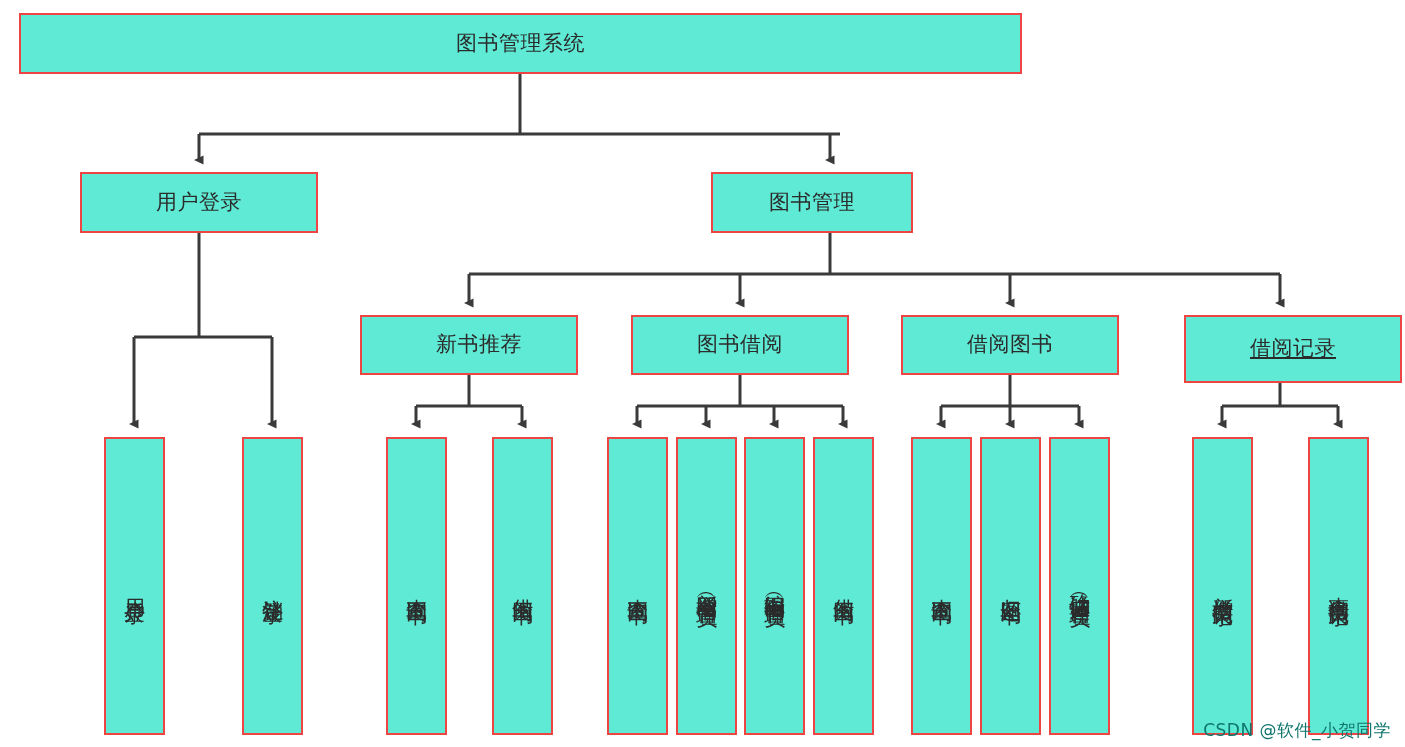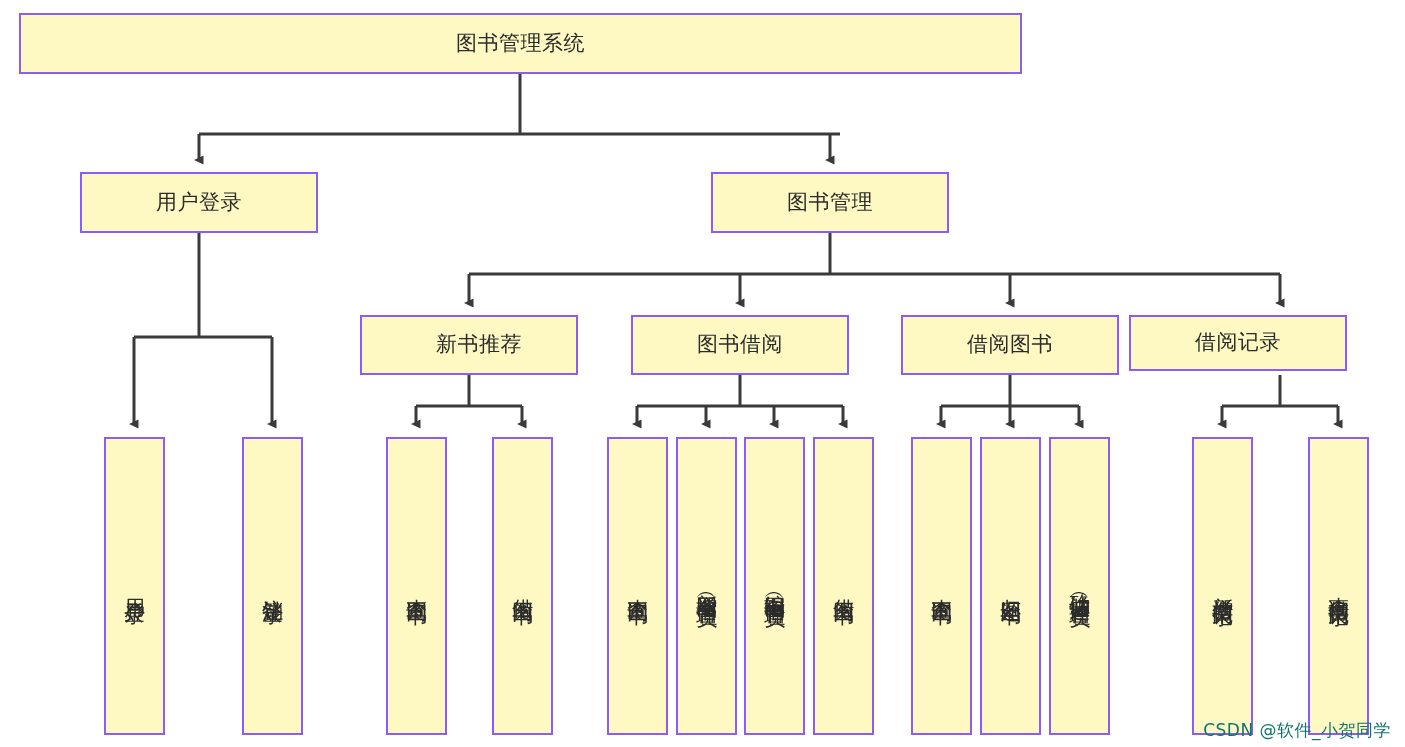--- a/index.html
+++ b/index.html
@@ -20,22 +20,22 @@
   #svg-layer {
     position: absolute;
     left: 0;
     top: 0;
     width: 1405px;
     height: 747px;
   }
   .node {
     position: absolute;
     box-sizing: border-box;
-    background: #fef9c3;
-    border: 2px solid #8b5cf6;
+    background: #5eead4;
+    border: 2px solid #ef4444;
     display: flex;
     align-items: center;
     justify-content: center;
     color: #2b2b2b;
     z-index: 2;
   }
   .node.horiz {
     font-size: 21px;
     letter-spacing: 0.5px;
     line-height: 1.2;
@@ -126,34 +126,34 @@
     </g>
   </svg>
 
   <div class="node horiz" style="left:19px; top:13px; width:1003px; height:61px;">
     <span class="htxt">图书管理系统</span>
   </div>
 
   <div class="node horiz" style="left:80px; top:172px; width:238px; height:61px;">
     <span class="htxt">用户登录</span>
   </div>
-  <div class="node horiz" style="left:711px; top:172px; width:238px; height:61px;">
+  <div class="node horiz" style="left:711px; top:172px; width:202px; height:61px;">
     <span class="htxt">图书管理</span>
   </div>
 
   <div class="node horiz" style="left:360px; top:315px; width:218px; height:60px;padding-left:20px;">
     <span class="htxt">新书推荐</span>
   </div>
   <div class="node horiz" style="left:631px; top:315px; width:218px; height:60px;">
     <span class="htxt">图书借阅</span>
   </div>
   <div class="node horiz" style="left:901px; top:315px; width:218px; height:60px;">
     <span class="htxt">借阅图书</span>
   </div>
-  <div class="node horiz" style="left:1129px; top:315px; width:218px; height:56px;">
+  <div class="node horiz" style="left:1184px; top:315px; width:218px; height:68px;text-decoration:underline;">
     <span class="htxt">借阅记录</span>
   </div>
 
   <div class="node vert" style="left:104px; top:437px; width:61px; height:298px;">
     <span class="vtxt">用户登录</span>
   </div>
   <div class="node vert" style="left:242px; top:437px; width:61px; height:298px;">
     <span class="vtxt">注销登录</span>
   </div>
 

